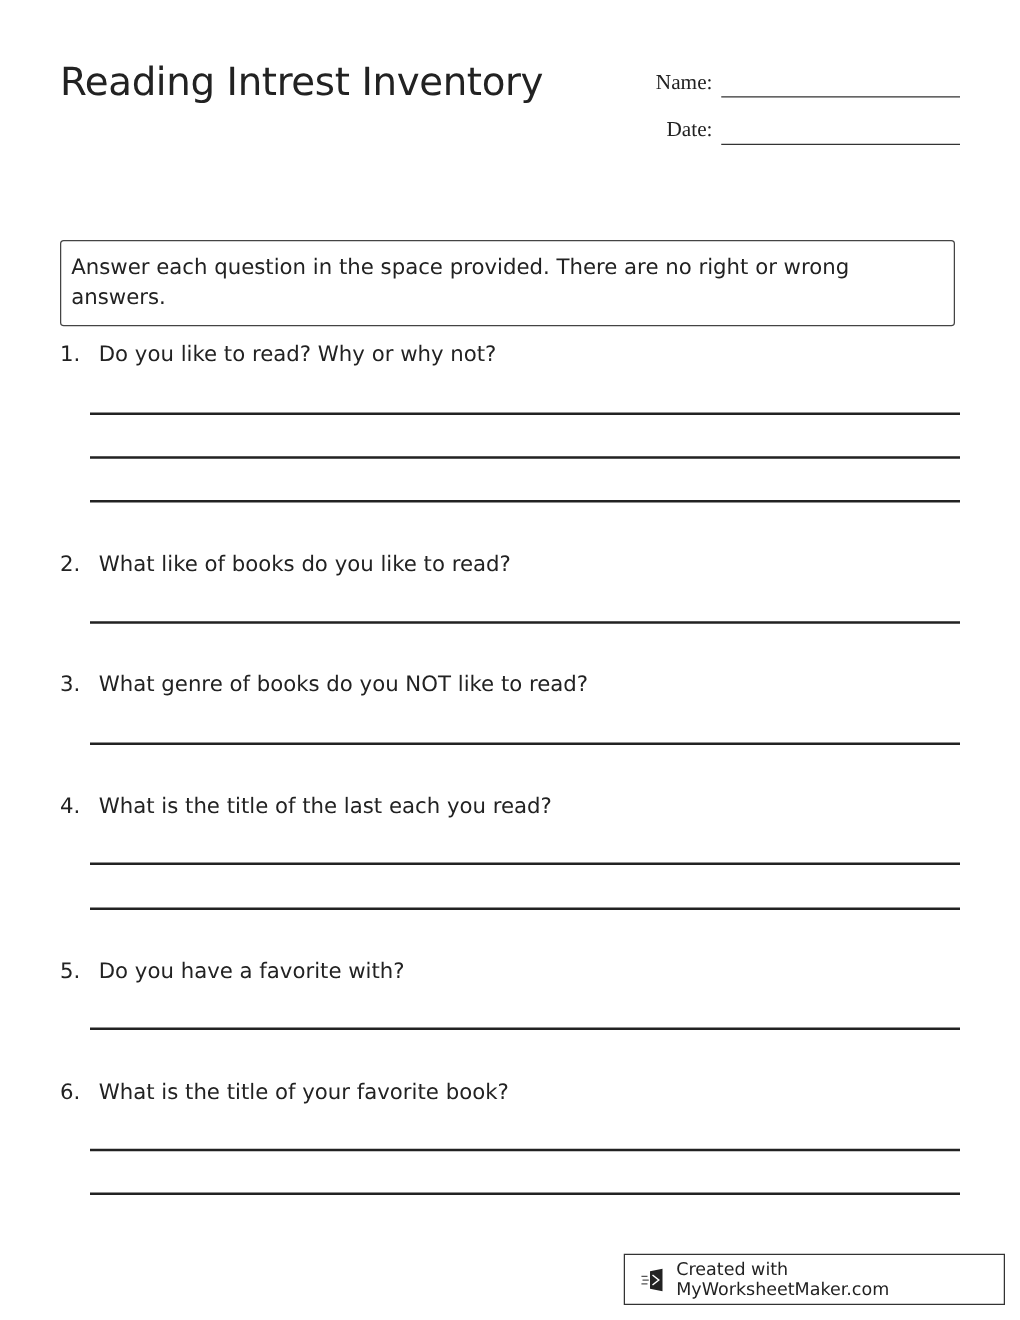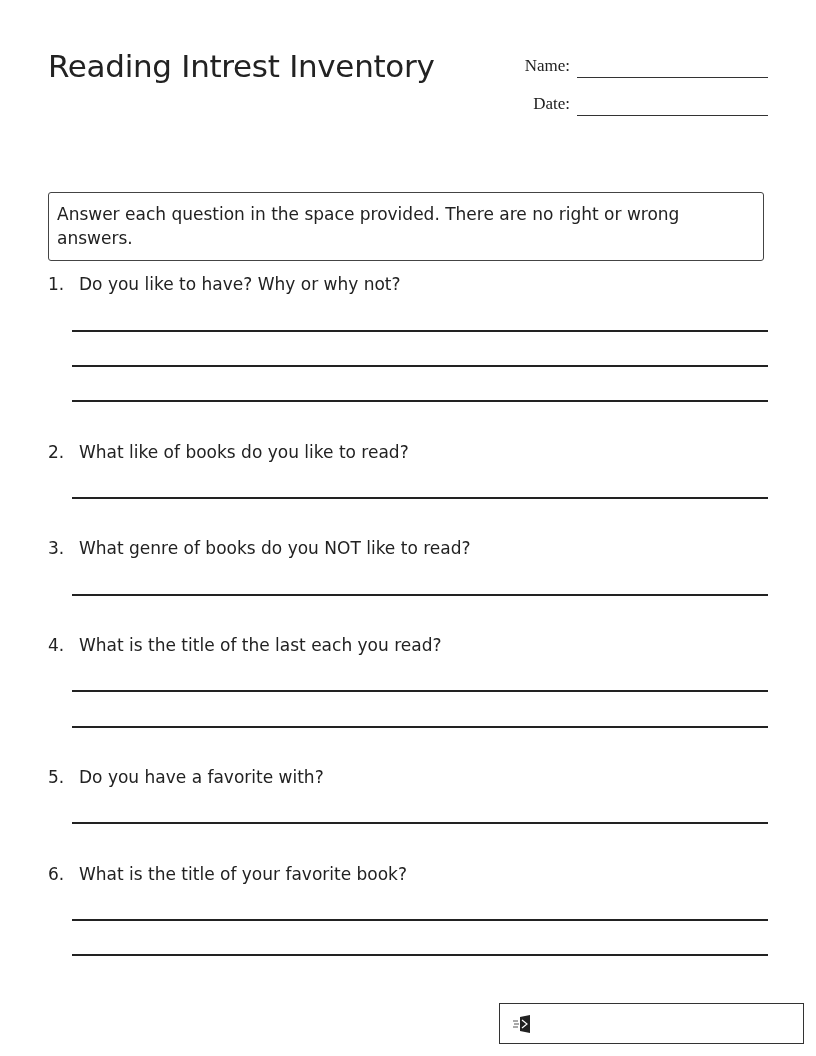--- a/index.html
+++ b/index.html
@@ -27,21 +27,21 @@
 </div>
 <div class="meta-row" style="top:86px;">
   <span class="meta-label">Date:</span>
   <div class="meta-line"></div>
 </div>
 
 <div class="instructions">Answer each question in the space provided. There are no right or wrong answers.</div>
 
 <div class="question" style="top:274px;">
   <span class="q-num">1.</span>
-  <span class="q-text">Do you like to have? Why or why not?</span>
+  <span class="q-text">Do you like to read? Why or why not?</span>
 </div>
 <div class="answer-line" style="top:330px;"></div>
 <div class="answer-line" style="top:365px;"></div>
 <div class="answer-line" style="top:400px;"></div>
 
 <div class="question" style="top:442px;">
   <span class="q-num">2.</span>
   <span class="q-text">What like of books do you like to read?</span>
 </div>
 <div class="answer-line" style="top:497px;"></div>
@@ -75,13 +75,14 @@
 <div class="footer">
   <span class="footer-icon">
     <svg width="20" height="20" viewBox="0 0 20 20">
       <line x1="0" y1="7" x2="5" y2="7" stroke="#555" stroke-width="1"></line>
       <line x1="1" y1="10" x2="6" y2="10" stroke="#555" stroke-width="1"></line>
       <line x1="0" y1="13" x2="5" y2="13" stroke="#555" stroke-width="1"></line>
       <path d="M7 3 L17 1 L17 19 L7 17 Z" fill="#222"></path>
       <path d="M9 6 L14 10 L9 14" fill="none" stroke="#fff" stroke-width="1.2"></path>
     </svg>
   </span>
+  <span>Created with MyWorksheetMaker.com</span>
 </div>
 
 </body></html>

